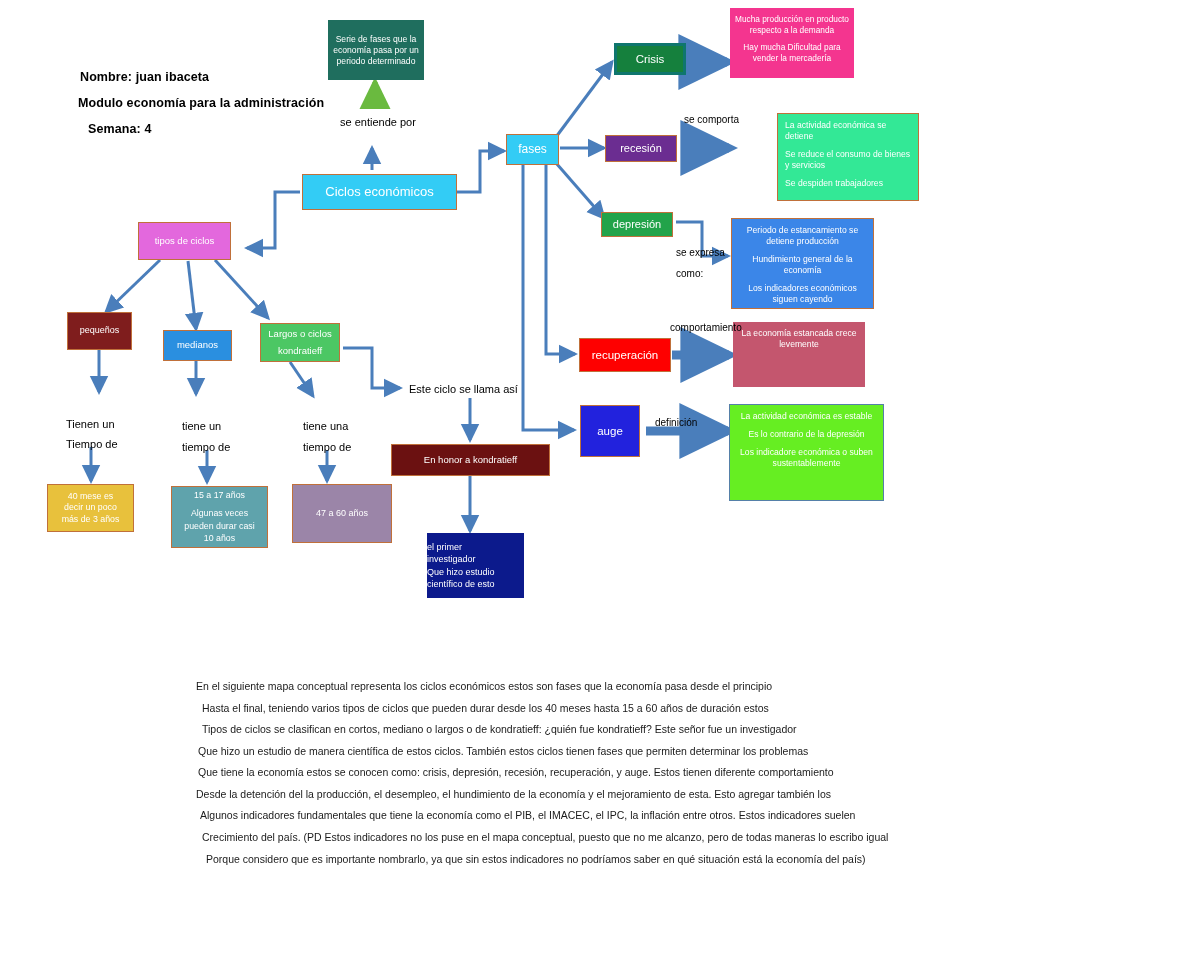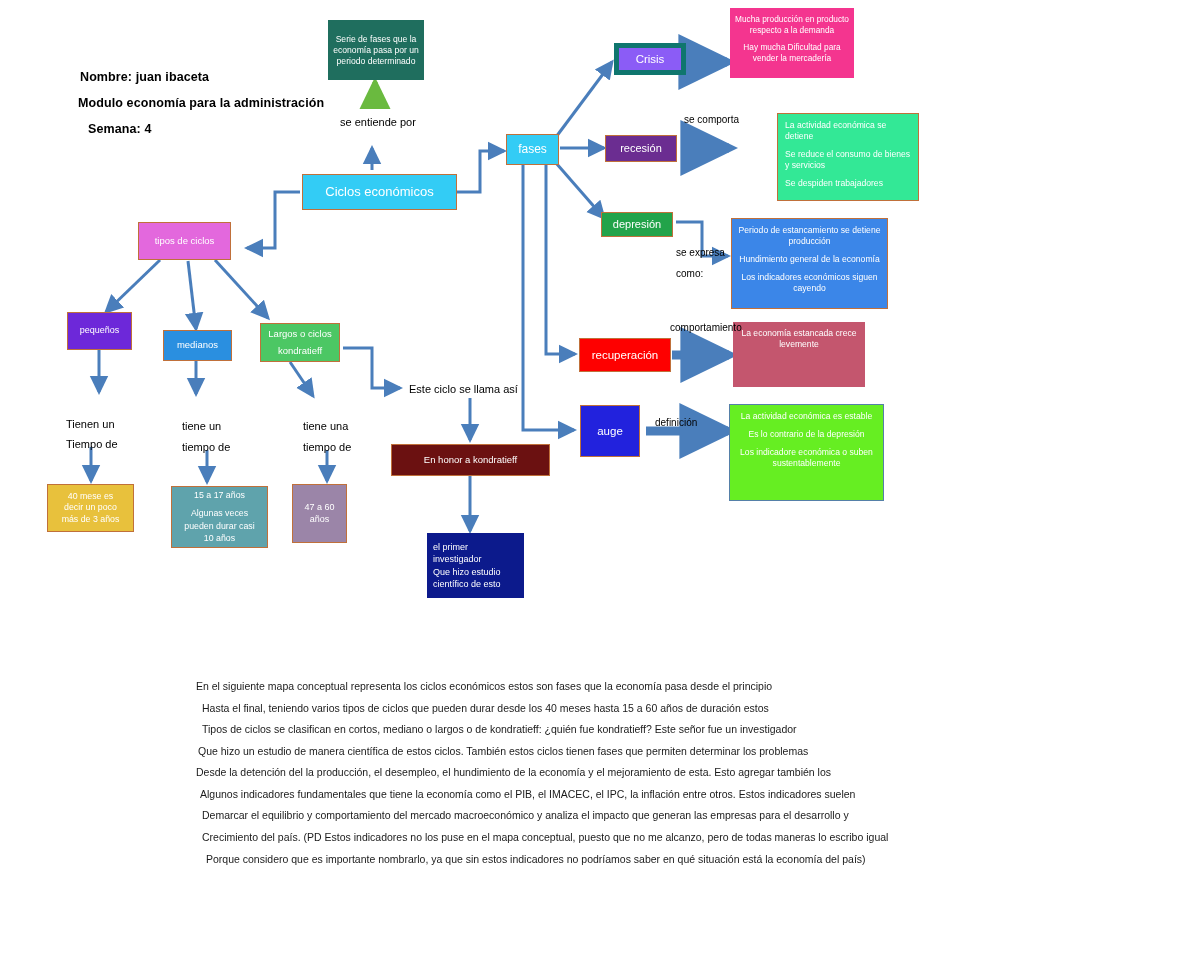--- a/index.html
+++ b/index.html
@@ -172,34 +172,34 @@
   </div>
 
   <div class="node" style="left:506px; top:134px; width:53px; height:31px; background:#33ccf5; border:1px solid #c0703a; font-size:12px;">
     <span class="ln">fases</span>
   </div>
 
   <div class="node" style="left:138px; top:222px; width:93px; height:38px; background:#e368dd; border:1px solid #c0703a; font-size:9.5px;">
     <span class="ln">tipos de ciclos</span>
   </div>
 
-  <div class="node" style="left:67px; top:312px; width:65px; height:38px; background:#6d28d9; border:1px solid #c0703a; font-size:9px;">
+  <div class="node" style="left:67px; top:312px; width:65px; height:38px; background:#7f1d1d; border:1px solid #c0703a; font-size:9px;">
     <span class="ln">pequeños</span>
   </div>
 
   <div class="node" style="left:163px; top:330px; width:69px; height:31px; background:#2a8fe0; border:1px solid #c0703a; font-size:9.5px;">
     <span class="ln">medianos</span>
   </div>
 
   <div class="node" style="left:260px; top:323px; width:80px; height:39px; background:#4cc764; border:1px solid #c0703a; font-size:9.5px; line-height:1.7;">
     <span class="ln">Largos o ciclos</span>
     <span class="ln">kondratieff</span>
   </div>
 
-  <div class="node" style="left:614px; top:43px; width:72px; height:32px; background:#8b5cf6; border:5px solid #0f766e; font-size:11.5px;">
+  <div class="node" style="left:614px; top:43px; width:72px; height:32px; background:#15803d; border:3px solid #0f766e; font-size:11.5px;">
     <span class="ln">Crisis</span>
   </div>
 
   <div class="node" style="left:605px; top:135px; width:72px; height:27px; background:#6b2d91; border:1px solid #c0703a; font-size:11px;">
     <span class="ln">recesión</span>
   </div>
 
   <div class="node" style="left:601px; top:212px; width:72px; height:25px; background:#22a34a; border:1px solid #c0703a; font-size:11px;">
     <span class="ln">depresión</span>
   </div>
@@ -216,21 +216,21 @@
     <span class="para">Mucha producción en producto respecto a la demanda</span>
     <span class="para">Hay mucha Dificultad para vender la mercadería</span>
   </div>
 
   <div class="node multi" style="left:733px; top:113px; width:142px; height:88px; background:#33e896; border:1px solid #c0703a; font-size:8.6px; align-items:flex-start; text-align:left; padding-left:7px;margin-left:44px;">
     <span class="para">La actividad económica se detiene</span>
     <span class="para">Se reduce el consumo de bienes y servicios</span>
     <span class="para">Se despiden trabajadores</span>
   </div>
 
-  <div class="node multi" style="left:731px; top:218px; width:157px; height:91px; background:#3b86e8; border:1px solid #c0703a; font-size:8.6px;">
+  <div class="node multi" style="left:731px; top:218px; width:143px; height:91px; background:#3b86e8; border:1px solid #c0703a; font-size:8.6px;">
     <span class="para">Periodo de estancamiento se detiene producción</span>
     <span class="para">Hundimiento general de la economía</span>
     <span class="para">Los indicadores económicos siguen cayendo</span>
   </div>
 
   <div class="node multi" style="left:733px; top:322px; width:132px; height:65px; background:#c4566e; font-size:8.6px;gap:44px;">
     <span class="para">La economía estancada crece levemente</span>
     <span class="para">Se recupera el empleo. producción y venta</span>
   </div>
 
@@ -261,40 +261,40 @@
     <span class="ln">más de 3 años</span>
   </div>
 
   <div class="node" style="left:171px; top:486px; width:97px; height:62px; background:#5fa3ac; border:1px solid #c0703a; font-size:8.8px; line-height:1.45;">
     <span class="ln" style="margin-bottom:5px;">15 a 17 años</span>
     <span class="ln">Algunas veces</span>
     <span class="ln">pueden durar casi</span>
     <span class="ln">10 años</span>
   </div>
 
-  <div class="node" style="left:292px; top:484px; width:55px; height:59px; background:#9b85a8; border:1px solid #c0703a; font-size:9px;">
+  <div class="node" style="left:292px; top:484px; width:100px; height:59px; background:#9b85a8; border:1px solid #c0703a; font-size:9px;">
     <span class="ln">47 a 60 años</span>
   </div>
 
   <div class="node" style="left:391px; top:444px; width:159px; height:32px; background:#6b1111; border:1px solid #c0703a; font-size:9.5px;">
     <span class="ln">En honor a kondratieff</span>
   </div>
 
-  <div class="node" style="left:427px; top:533px; width:97px; height:65px; background:#0c1a8c; font-size:9px; align-items:flex-start; text-align:left; padding-left:6px; line-height:1.35;">
+  <div class="node" style="left:427px; top:533px; width:97px; height:65px; background:#0c1a8c; font-size:9px; align-items:flex-start; text-align:left; padding-left:0; line-height:1.35;">
     <span class="ln">el primer</span>
     <span class="ln">investigador</span>
     <span class="ln">Que hizo estudio</span>
     <span class="ln">científico de esto</span>
   </div>
 
   <div id="essay">
     <p>En el siguiente mapa conceptual representa los ciclos económicos estos son fases que la economía pasa desde el principio</p>
     <p style="padding-left:6px;">Hasta el final, teniendo varios tipos de ciclos que pueden durar desde los 40 meses hasta 15 a 60 años de duración estos</p>
     <p style="padding-left:6px;">Tipos de ciclos se clasifican en cortos, mediano o largos o de kondratieff: ¿quién fue kondratieff? Este señor fue un investigador</p>
     <p style="padding-left:2px;">Que hizo un estudio de manera científica de estos ciclos. También estos ciclos tienen fases que permiten determinar los problemas</p>
+    <p style="padding-left:2px;">Que tiene la economía estos se conocen como: crisis, depresión, recesión, recuperación, y auge. Estos tienen diferente comportamiento</p>
     <p>Desde la detención del la producción, el desempleo, el hundimiento de la economía y el mejoramiento de esta. Esto agregar también los</p>
     <p style="padding-left:4px;">Algunos indicadores fundamentales que tiene la economía como el PIB, el IMACEC, el IPC, la inflación entre otros. Estos indicadores suelen</p>
-    <p style="padding-left:6px;">Demarcar el equilibrio y comportamiento del mercado macroeconómico y analiza el impacto que generan las empresas para el desarrollo y</p>
     <p style="padding-left:6px;">Crecimiento del país. (PD Estos indicadores no los puse en el mapa conceptual, puesto que no me alcanzo, pero de todas maneras lo escribo igual</p>
     <p style="padding-left:10px;">Porque considero que es importante nombrarlo, ya que sin estos indicadores no podríamos saber en qué situación está la economía del país)</p>
   </div>
 
 </div>
 
 </body></html>

